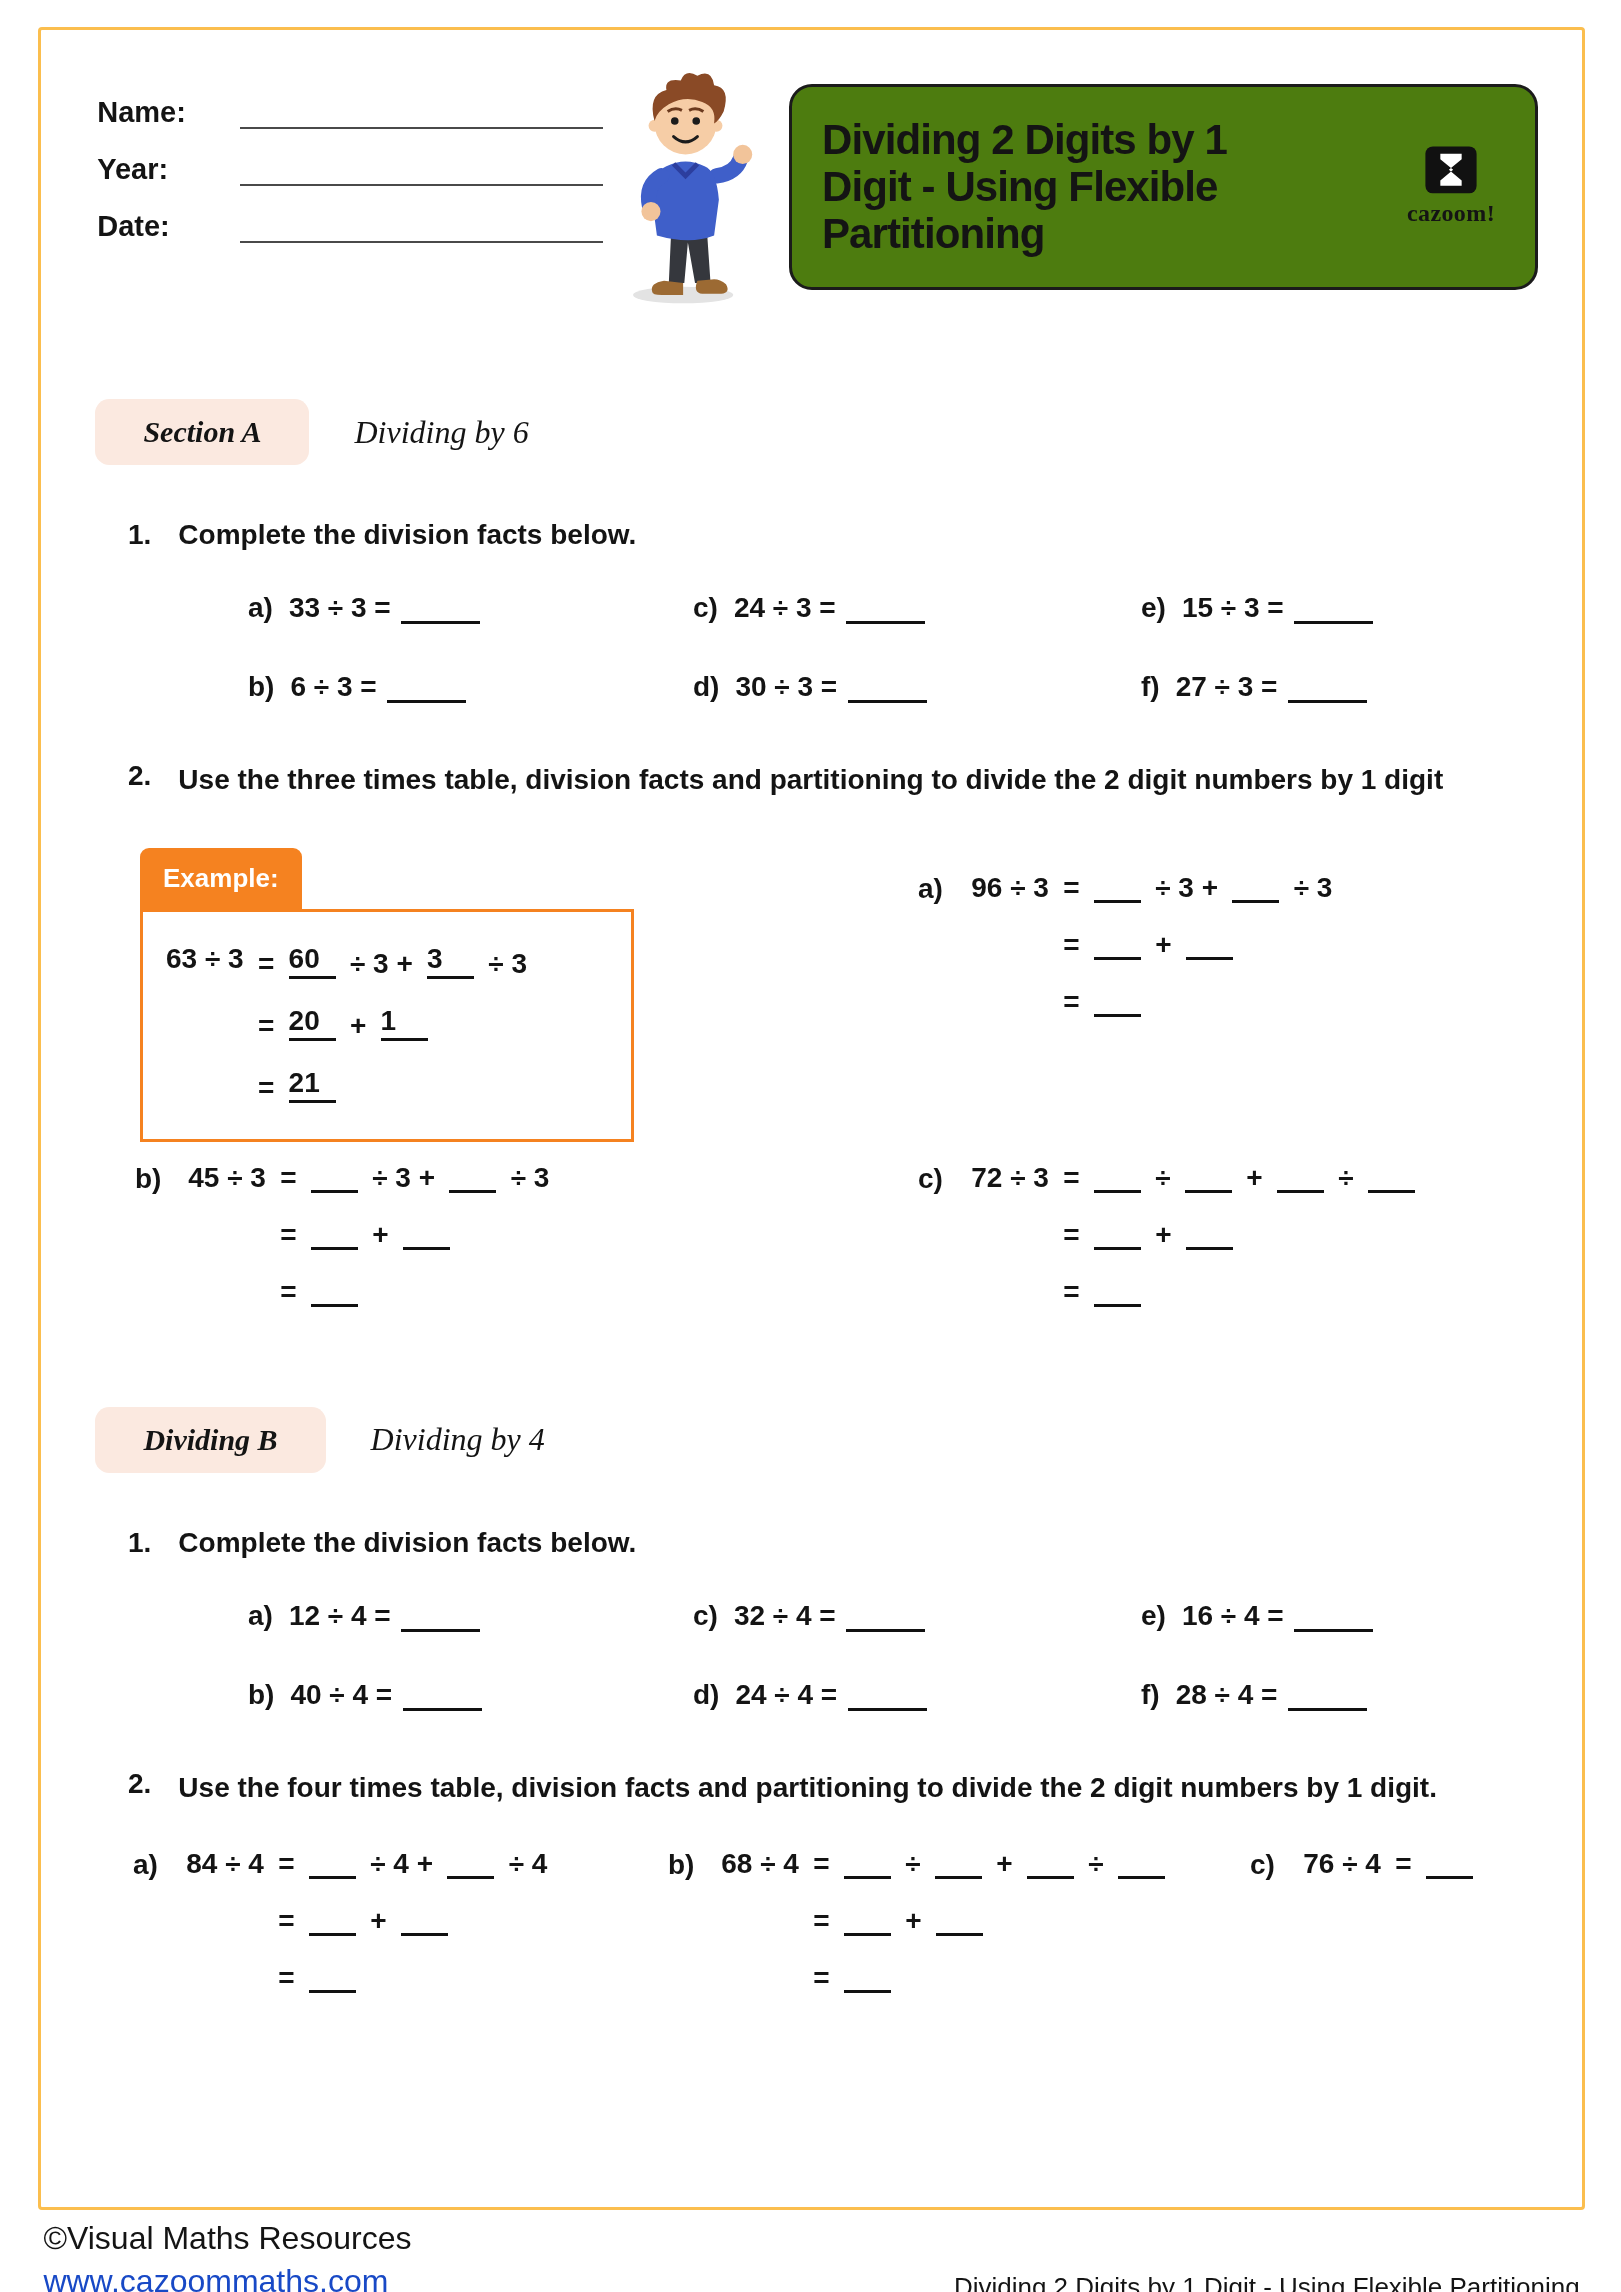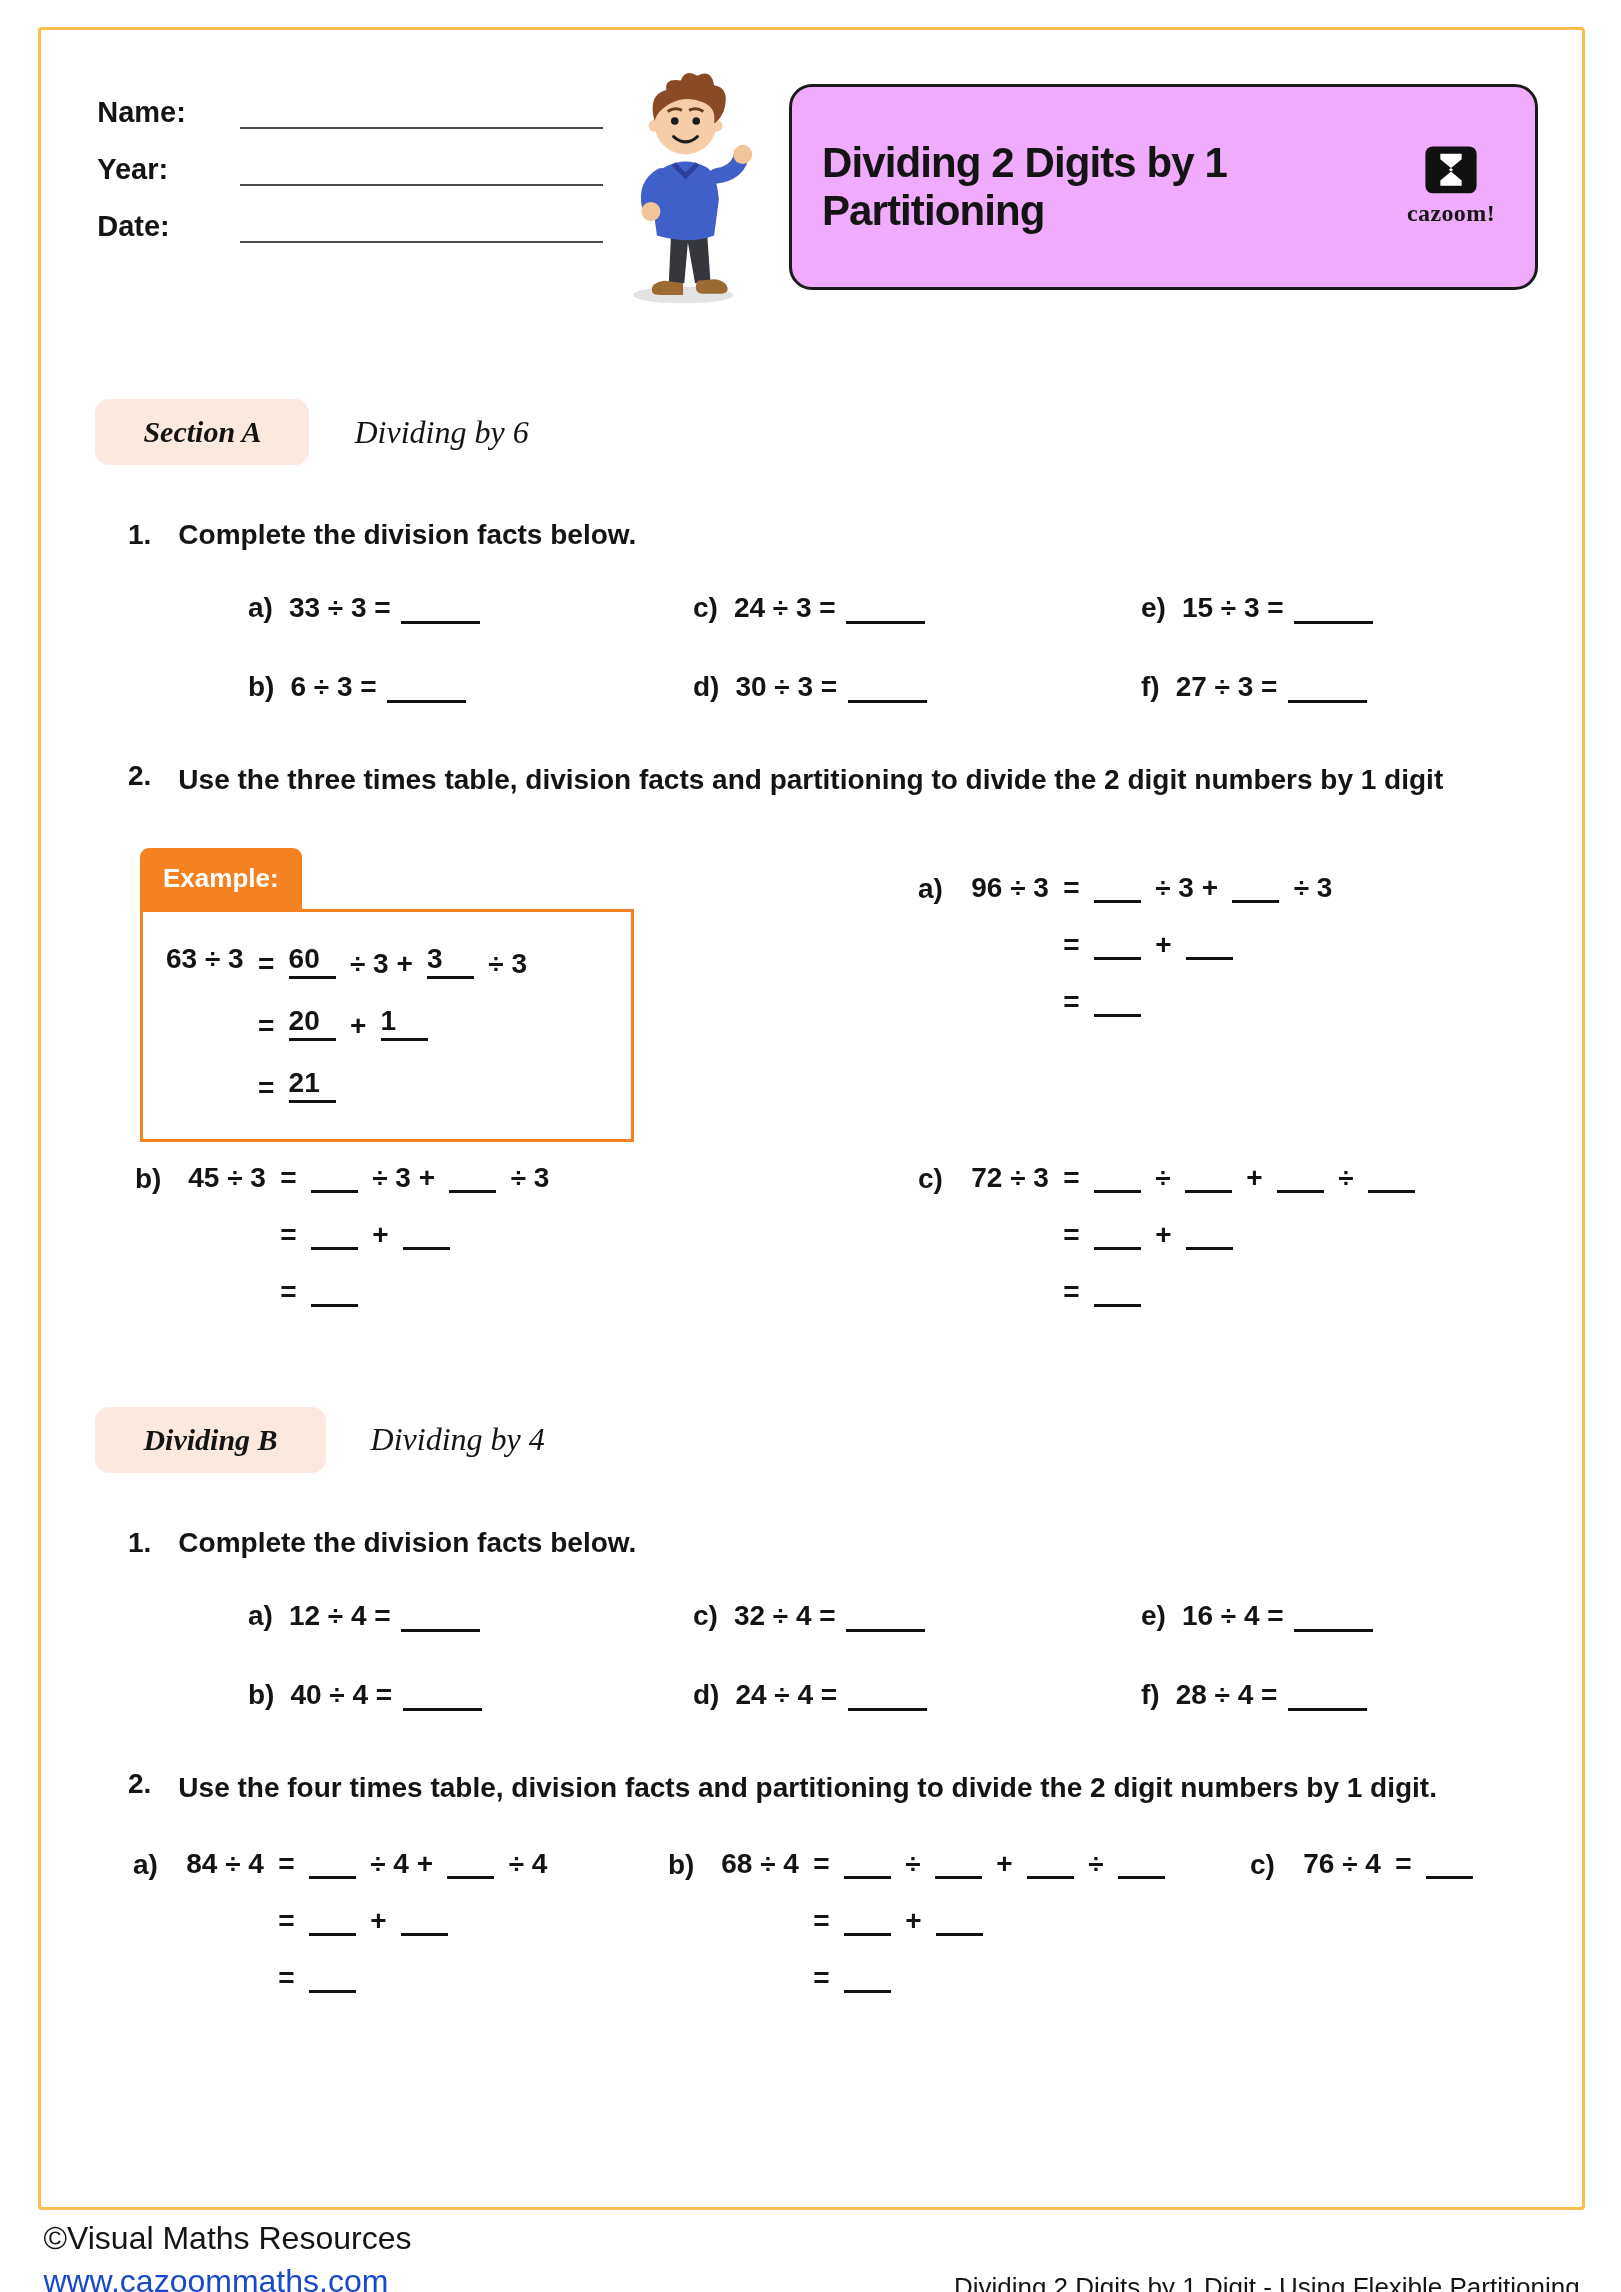--- a/index.html
+++ b/index.html
@@ -21,21 +21,21 @@
   .fields{display:flex;flex-direction:column;gap:24px;padding-top:23px;padding-left:7.2px;}
   .field{display:flex;align-items:flex-end;font-size:29px;font-weight:bold;}
   .field .lbl{width:134px;}
   .wline{width:363px;height:32px;border-bottom:2.7px solid #4a4a4a;margin-left:9px;}
 
   .mascot{position:absolute;left:524px;top:-12.5px;width:143px;}
 
   .titlebox{
     position:absolute;left:699px;top:10.7px;width:749px;height:206px;
     border:3.6px solid #1b1b1b;border-radius:23px;
-    display:flex;align-items:center;padding:10.7px 21.5px 10.7px 30px;background:#f0abfc;
+    display:flex;align-items:center;padding:10.7px 21.5px 10.7px 30px;background:#4d7c0f;
   }
   .title{flex:1;font-size:42px;font-weight:800;line-height:1.13;letter-spacing:-0.9px;}
   .logo{width:125px;text-align:center;flex:none;}
   .logo svg{display:block;margin:0 auto 1.8px;}
   .logotext{font-family:"Liberation Serif",serif;font-weight:bold;font-size:24px;letter-spacing:0.4px;}
 
   
   .sec-row{display:flex;align-items:center;gap:45px;margin:57px 0 0 5.4px;}
   .badge{
     background:var(--badge-bg,#FBE9E0);border-radius:14.3px;padding:16px 48px;
@@ -133,20 +133,21 @@
         <circle cx="69" cy="50" r="3.2" fill="#1c1c1c"></circle>
         <path d="M45 42 q6 -4 12 -1" stroke="#6b3a1e" stroke-width="2.5" fill="none"></path>
         <path d="M63 41 q6 -3 12 1" stroke="#6b3a1e" stroke-width="2.5" fill="none"></path>
         <path d="M50 63 q10 9 20 0" stroke="#1c1c1c" stroke-width="2.5" fill="none" stroke-linecap="round"></path>
       </svg>
     </div>
 
     <div class="titlebox">
       <div class="title">
         <div>Dividing 2 Digits by 1</div>
+        <div>Digit - Using Flexible</div>
         <div>Partitioning</div>
       </div>
       <div class="logo">
         <svg width="64" height="52" viewBox="0 0 60 48">
           <rect x="6" y="0" width="48" height="44" rx="7" fill="#111"></rect>
           <path d="M20 7 h20 v5 l-12 10 12 10 v5 h-20 v-5 l12 -10 -12 -10 z" fill="#fff"></path>
         </svg>
         <div class="logotext">cazoom!</div>
       </div>
     </div>

